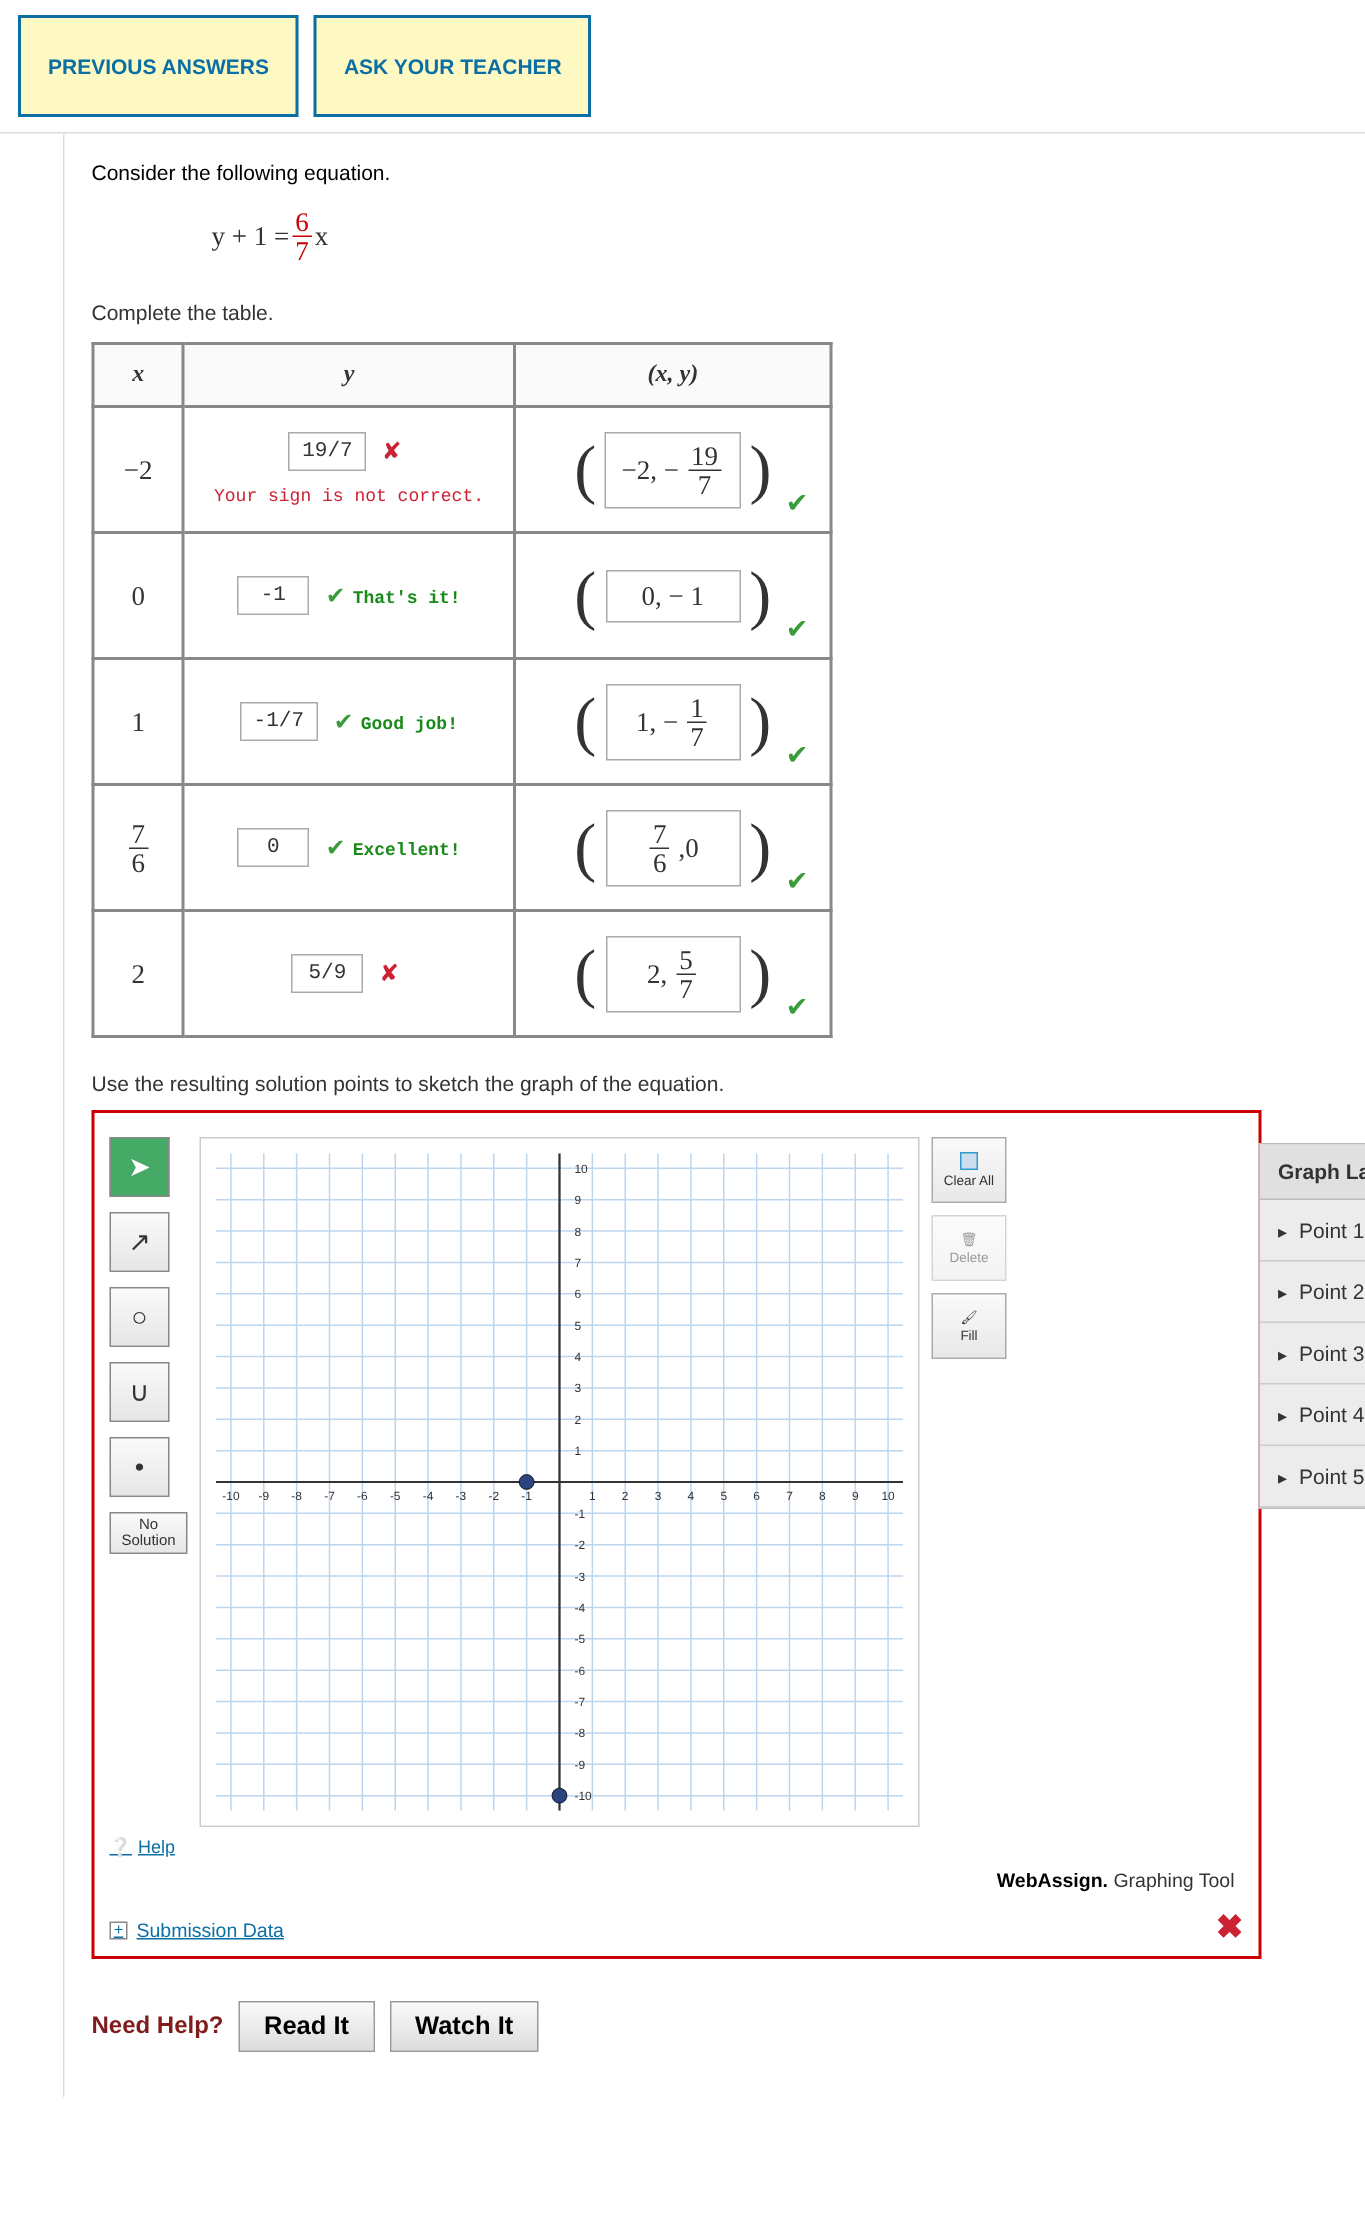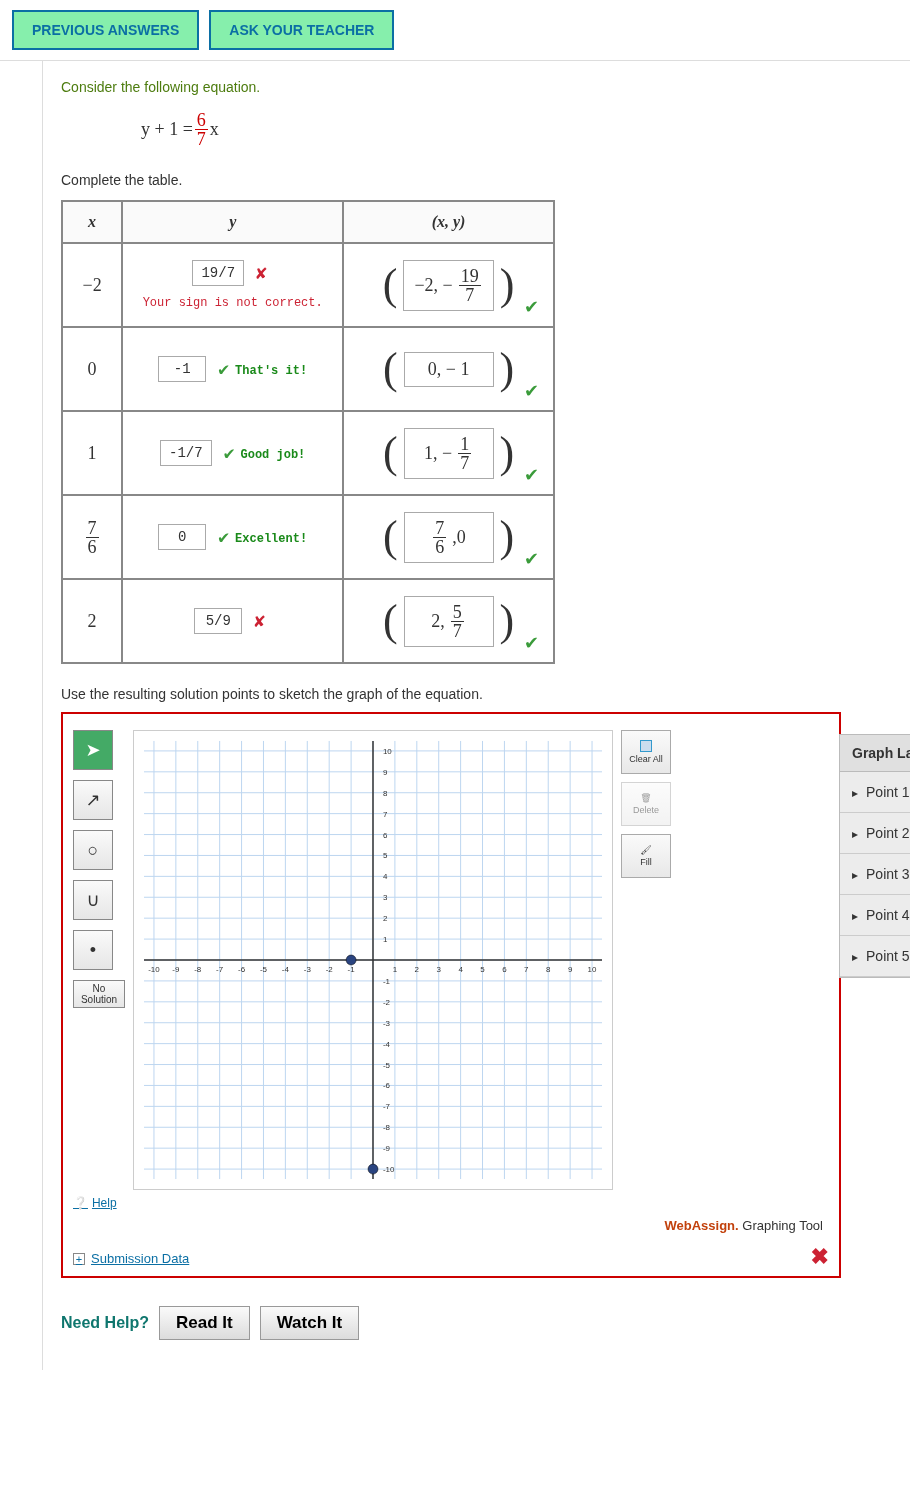--- a/index.html
+++ b/index.html
@@ -1,20 +1,20 @@
 <!DOCTYPE html>
 <html><head>
 <meta charset="utf-8">
 <style>
   * { box-sizing: border-box; margin: 0; padding: 0; }
   body { font-family: Arial, Helvetica, sans-serif; font-size: 14px; color: #333; background: #fff; width: 910px; }
   .top-buttons { display: flex; gap: 10px; padding: 10px 12px; border-bottom: 1px solid #ddd; }
-  .top-btn { border: 2px solid #0b6fa4; color: #0b6fa4; background: #86efac; padding: 10px 18px; font-weight: 600; font-size: 14px; cursor: pointer; }
+  .top-btn { border: 2px solid #0b6fa4; color: #0b6fa4; background: #fef9c3; padding: 24px 18px; font-weight: 600; font-size: 14px; cursor: pointer; }
   .content { margin-left: 42px; padding: 18px 12px 30px 18px; border-left: 1px solid #ddd; }
-  .prompt { color: #4d7c0f; margin-bottom: 16px; }
+  .prompt { color: #000000; margin-bottom: 16px; }
   .equation-line { display: flex; align-items: center; margin: 10px 0 24px 80px; font-family: 'Times New Roman', serif; font-size: 18px; }
   .frac { display: inline-flex; flex-direction: column; align-items: center; line-height: 1; margin: 0 2px; }
   .frac .num { border-bottom: 1px solid #333; padding: 0 2px; }
   .frac.red .num, .frac.red .den { color: #c00; }
   .frac.red .num { border-bottom-color: #c00; }
   .sub-prompt { margin-bottom: 12px; }
 
   table.data-table { border-collapse: collapse; width: 494px; }
   table.data-table th, table.data-table td { border: 2px solid #888; padding: 6px 8px; text-align: center; vertical-align: middle; }
   table.data-table th { background: #fafafa; font-style: italic; font-family: 'Times New Roman', serif; font-size: 16px; height: 42px; }
@@ -42,25 +42,25 @@
   .no-sol { width:52px; height:28px; border:1px solid #888; background:linear-gradient(#fafafa,#e6e6e6); font-size:10px; text-align:center; display:flex; align-items:center; justify-content:center; cursor:pointer; }
   .graph-canvas { width:480px; height:460px; border:1px solid #ccc; background:#fff; position:relative; }
   .right-tools { display:flex; flex-direction:column; gap:8px; width:56px; }
   .rt-btn { width:50px; height:44px; border:1px solid #aaa; background:linear-gradient(#fafafa,#e8e8e8); font-size:9px; display:flex; flex-direction:column; align-items:center; justify-content:center; cursor:pointer; gap:2px; }
   .layers { position:absolute; right:-200px; top:20px; width:200px; border:1px solid #bbb; background:#ececec; }
   .layers-head { background:#e0e0e0; padding:10px 12px; font-weight:bold; border-bottom:1px solid #bbb; }
   .layers-item { padding:12px 12px; border-bottom:1px solid #ccc; cursor:pointer; font-size:14px; }
   .layers-item::before { content:'▸'; margin-right:8px; font-size:12px; }
   .help-link { margin-top:6px; display:inline-flex; align-items:center; gap:4px; color:#0b6fa4; text-decoration:underline; cursor:pointer; font-size:12px; }
   .brand { text-align:right; font-size:13px; margin-top:8px; padding-right:16px; }
-  .brand b { color:#c2410c; }
+  .brand b { color:#000000; }
   .submission { margin-top:18px; color:#0b6fa4; text-decoration:underline; cursor:pointer; font-size:13px; display:inline-flex; align-items:center; gap:6px; }
   .close-x { position:absolute; right:10px; bottom:6px; color:#c23; font-size:22px; font-weight:bold; }
   .need-help { margin-top:28px; display:flex; align-items:center; gap:10px; }
-  .need-help-label { color:#0f766e; font-weight:bold; font-size:16px; }
+  .need-help-label { color:#7f1d1d; font-weight:bold; font-size:16px; }
   .helpbtn { border:1px solid #999; background:linear-gradient(#fafafa,#dcdcdc); padding:6px 16px; font-size:17px; font-weight:bold; cursor:pointer; }
   .plus-box { display:inline-block; border:1px solid #888; width:12px; height:12px; line-height:10px; font-size:11px; text-align:center; }
 </style>
 </head>
 <body>
 
 <div class="top-buttons">
   <button class="top-btn">PREVIOUS ANSWERS</button>
   <button class="top-btn">ASK YOUR TEACHER</button>
 </div>

